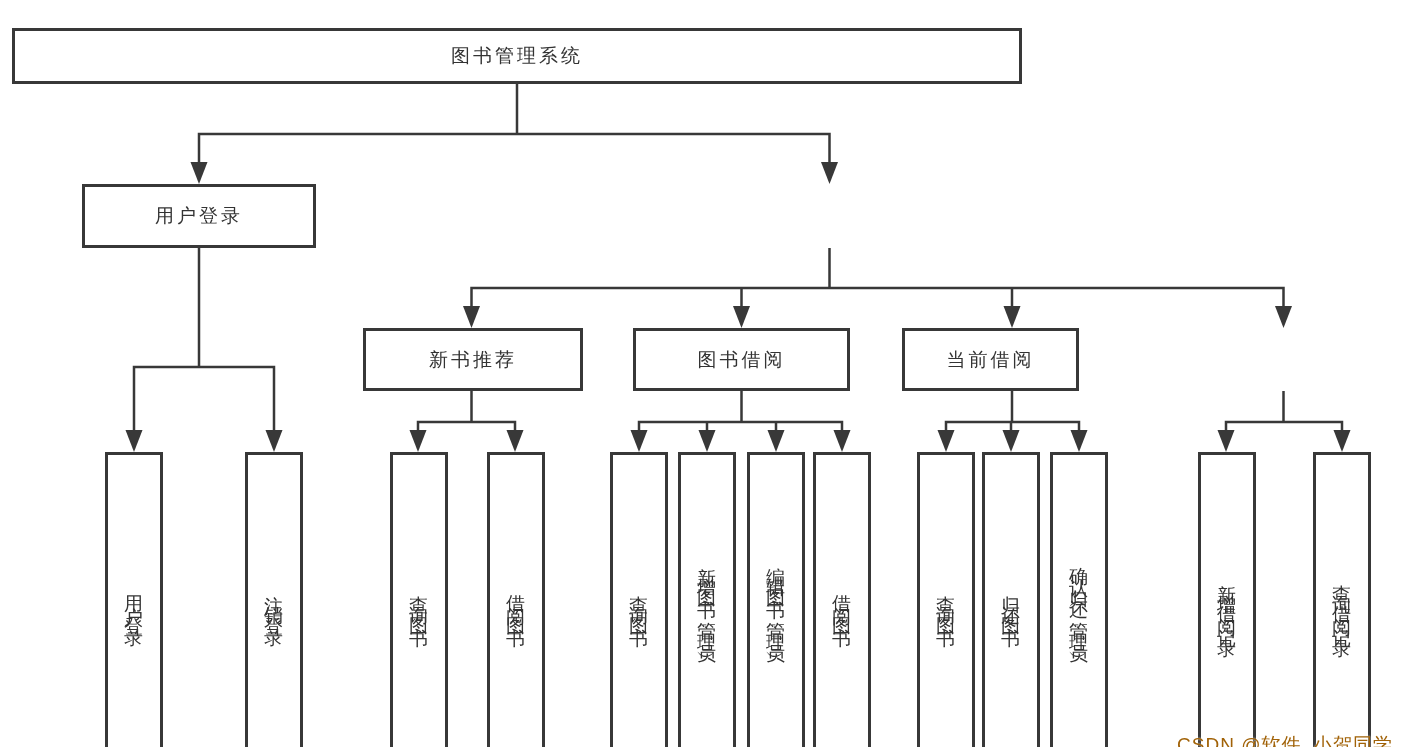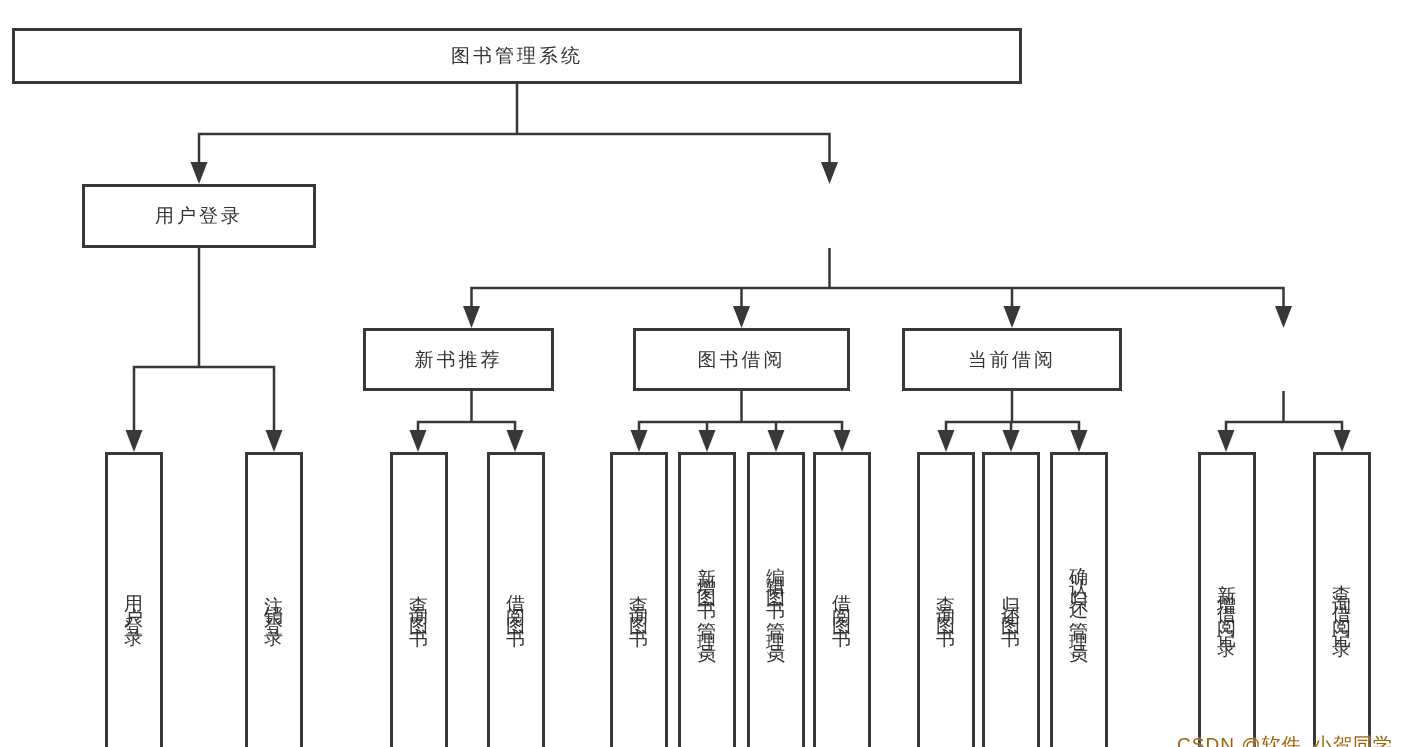--- a/index.html
+++ b/index.html
@@ -31,23 +31,23 @@
   .box .lbl {
     font-size: 19px;
     letter-spacing: 3px;
     color: #333333;
     white-space: nowrap;
   }
   .root  { left: 12px;   top: 13px;  width: 1010px; height: 56px; }
   .lvl2a { left: 82px;   top: 169px; width: 234px;  height: 64px; }
   .lvl2b { left: 712px;  top: 169px; width: 235px;  height: 64px; }
   .lvl3  { top: 313px; height: 63px; }
-  .l3a { left: 363px;  width: 191px; }
+  .l3a { left: 363px;  width: 220px; }
   .l3b { left: 633px;  width: 217px; justify-content: center; }
-  .l3c { left: 902px;  width: 220px; }
+  .l3c { left: 902px;  width: 177px; }
   .l3d { left: 1176px; width: 215px; }
   .leaf { top: 437px; height: 299px; width: 58px; }
   .leaf .vtext {
     writing-mode: vertical-lr;
     text-orientation: mixed;
     font-size: 19px;
     letter-spacing: 11px;
     line-height: 1;
     color: #333333;
   }

